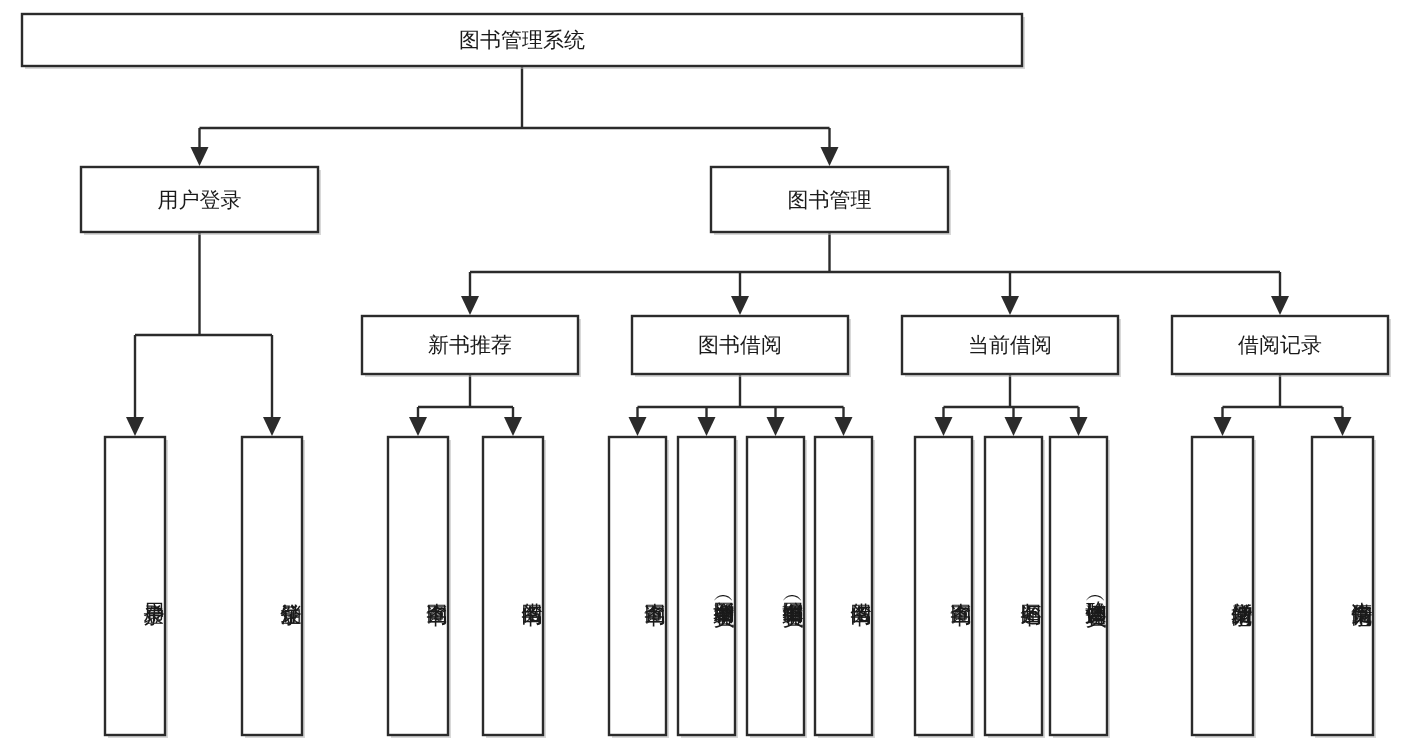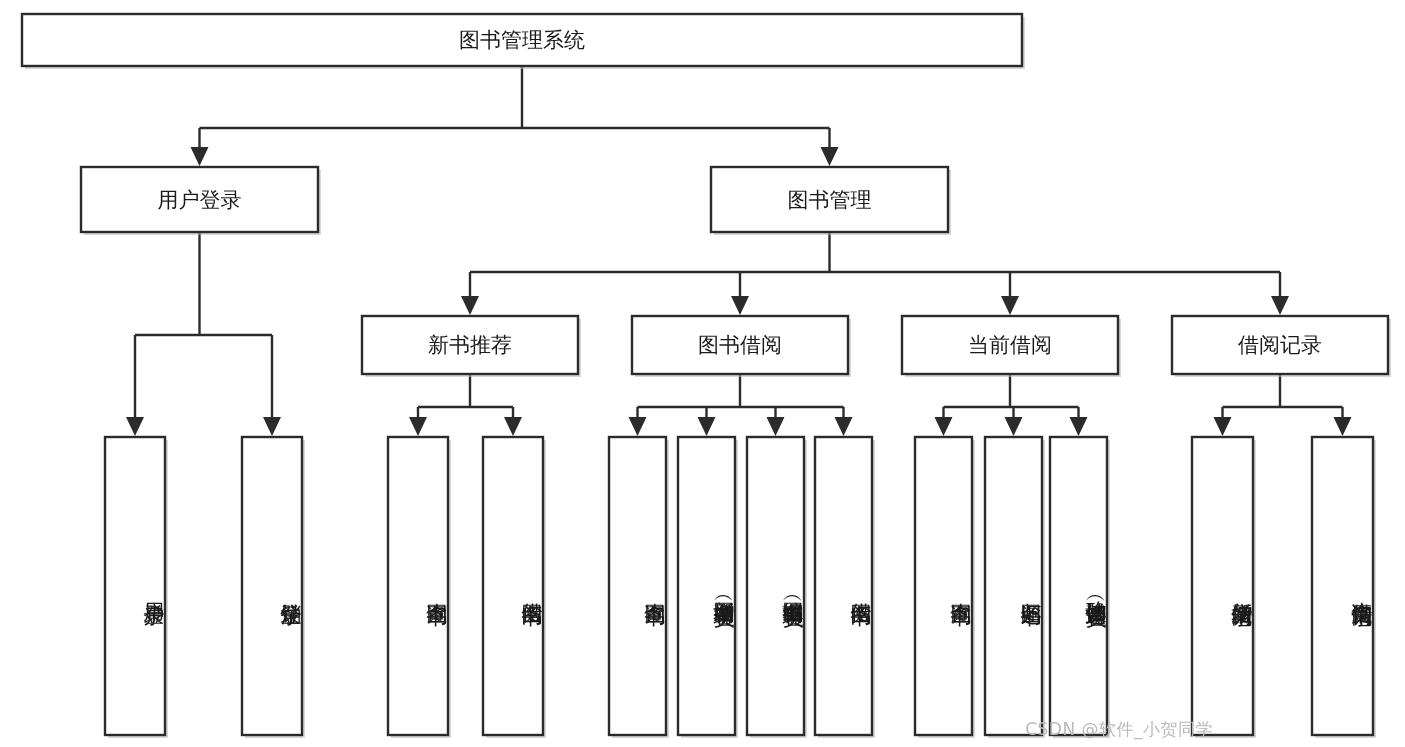--- a/index.html
+++ b/index.html
@@ -202,14 +202,13 @@
       <div class="leaf-label" style="left: 678px; top: 451px; width: 57px; height: 274px;">新增图书（管理员）</div>
       <div class="leaf-label" style="left: 747px; top: 451px; width: 57px; height: 274px;">编辑图书（管理员）</div>
       <div class="leaf-label" style="left: 815px; top: 451px; width: 57px; height: 274px;">借阅图书</div>
       <div class="leaf-label" style="left: 915px; top: 451px; width: 57px; height: 274px;">查询图书</div>
       <div class="leaf-label" style="left: 985px; top: 451px; width: 57px; height: 274px;">归还图书</div>
       <div class="leaf-label" style="left: 1050px; top: 451px; width: 57px; height: 274px;">确认归还（管理员）</div>
       <div class="leaf-label" style="left: 1192px; top: 451px; width: 61px; height: 274px;">新增借阅记录</div>
       <div class="leaf-label" style="left: 1312px; top: 451px; width: 61px; height: 274px;">查询借阅记录</div>
     </div>
 
-  <div class="watermark">CSDN @软件_小贺同学</div>
 </div>
 
 </body></html>

